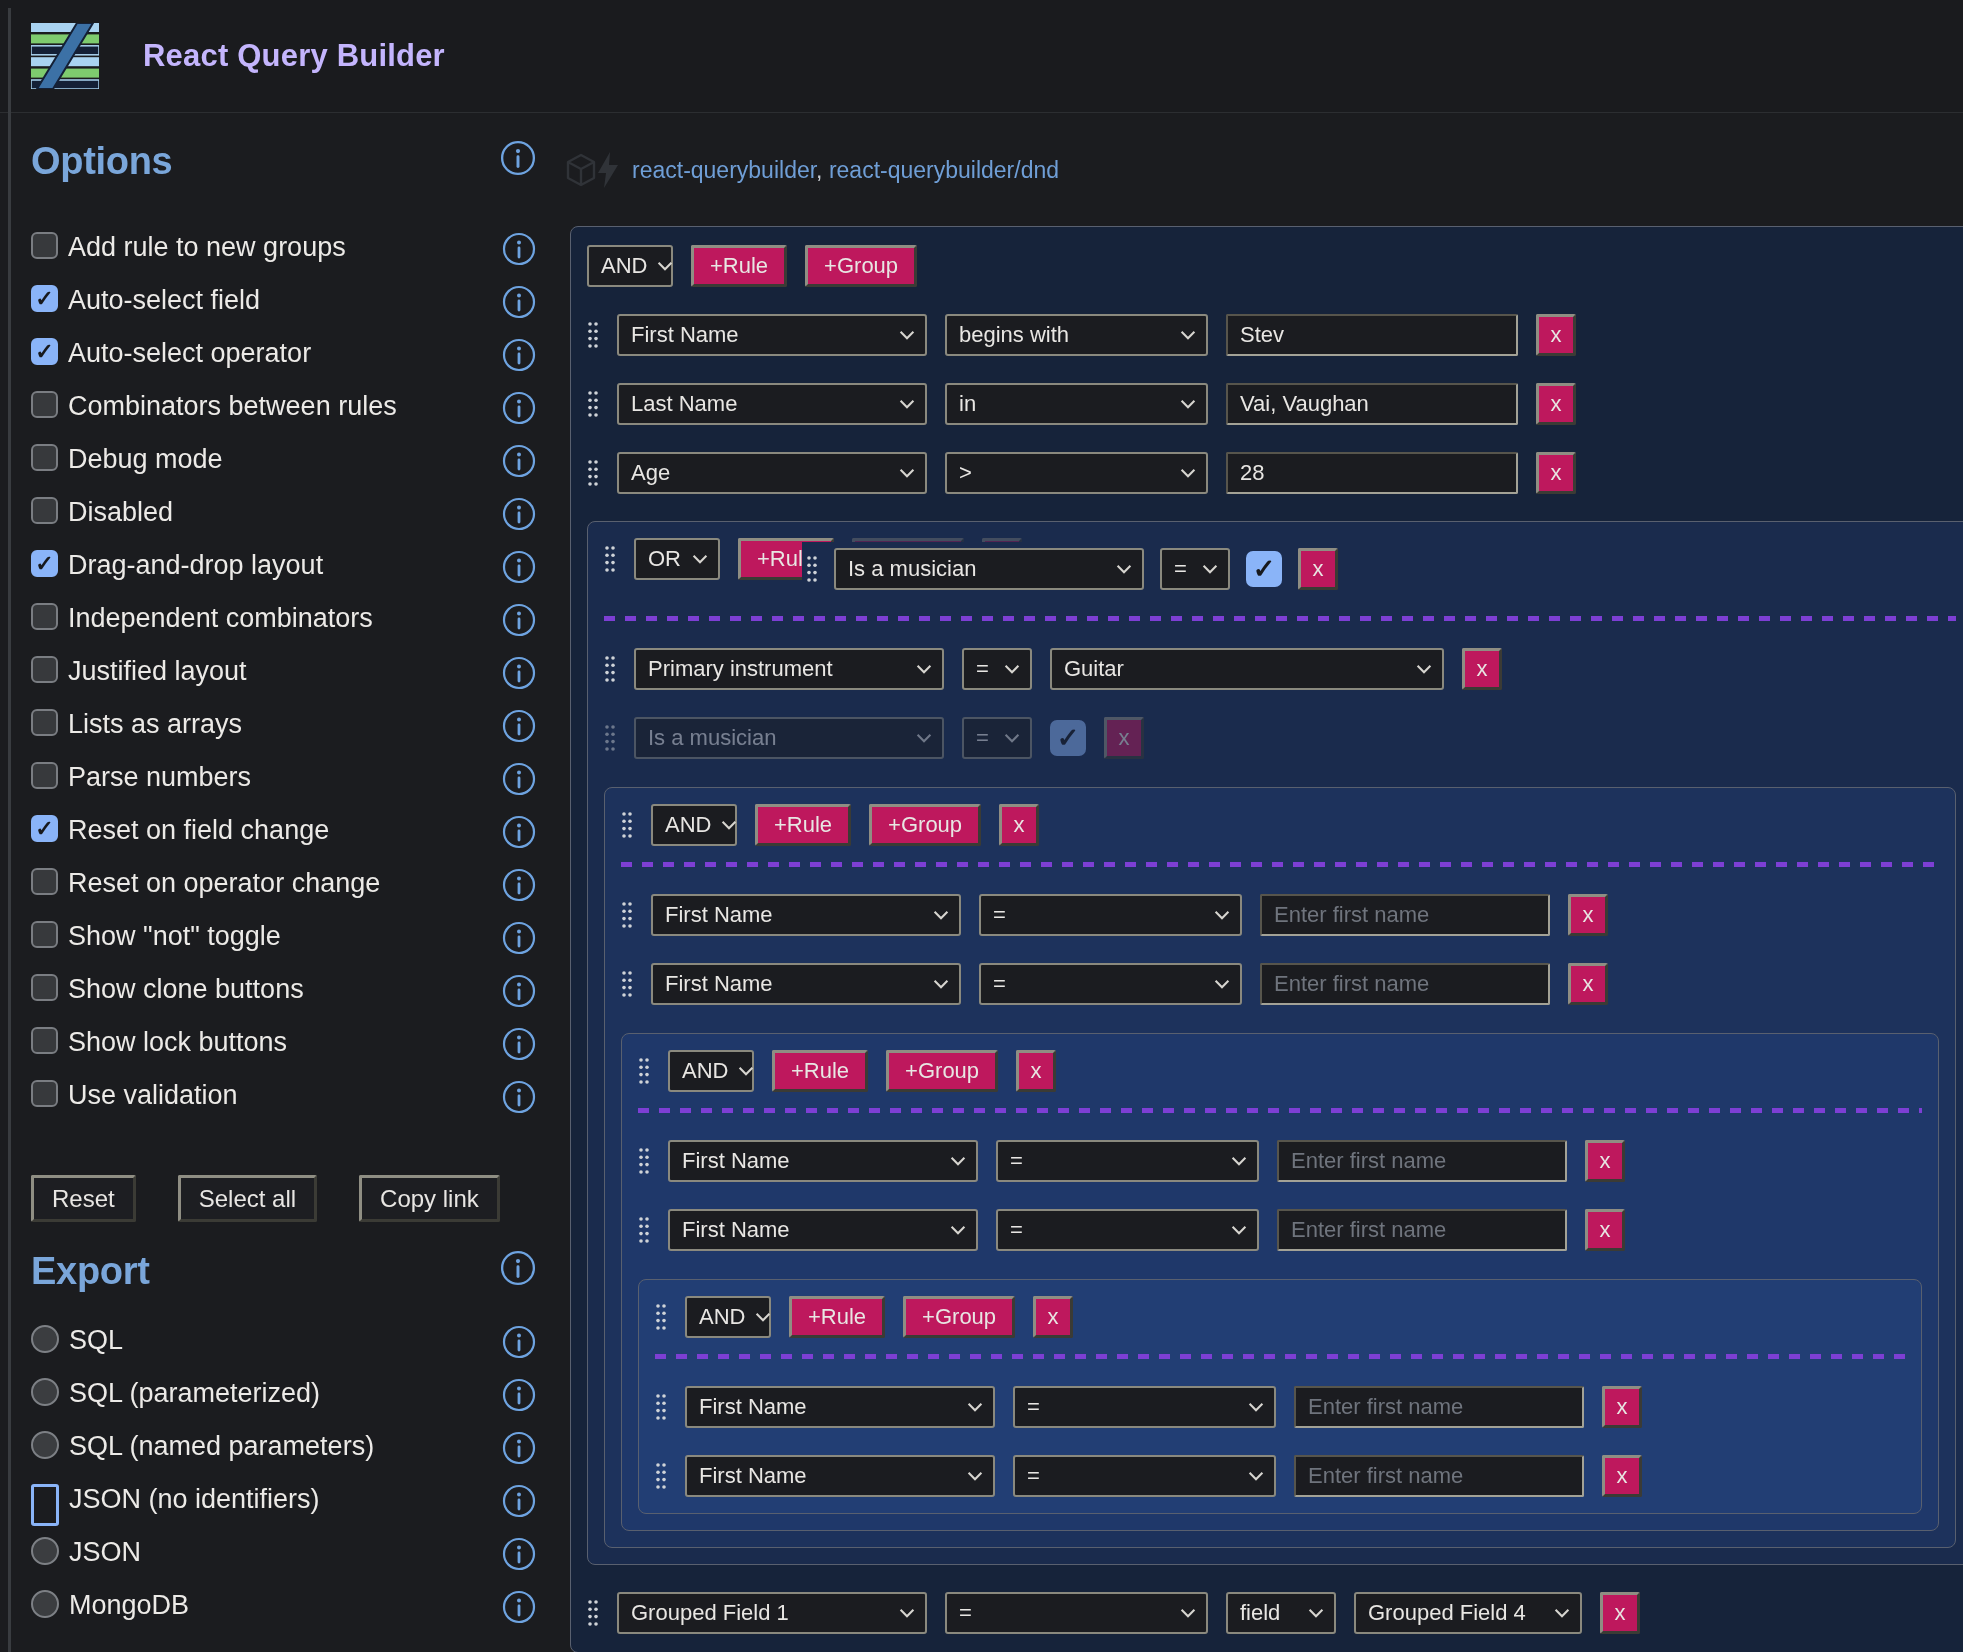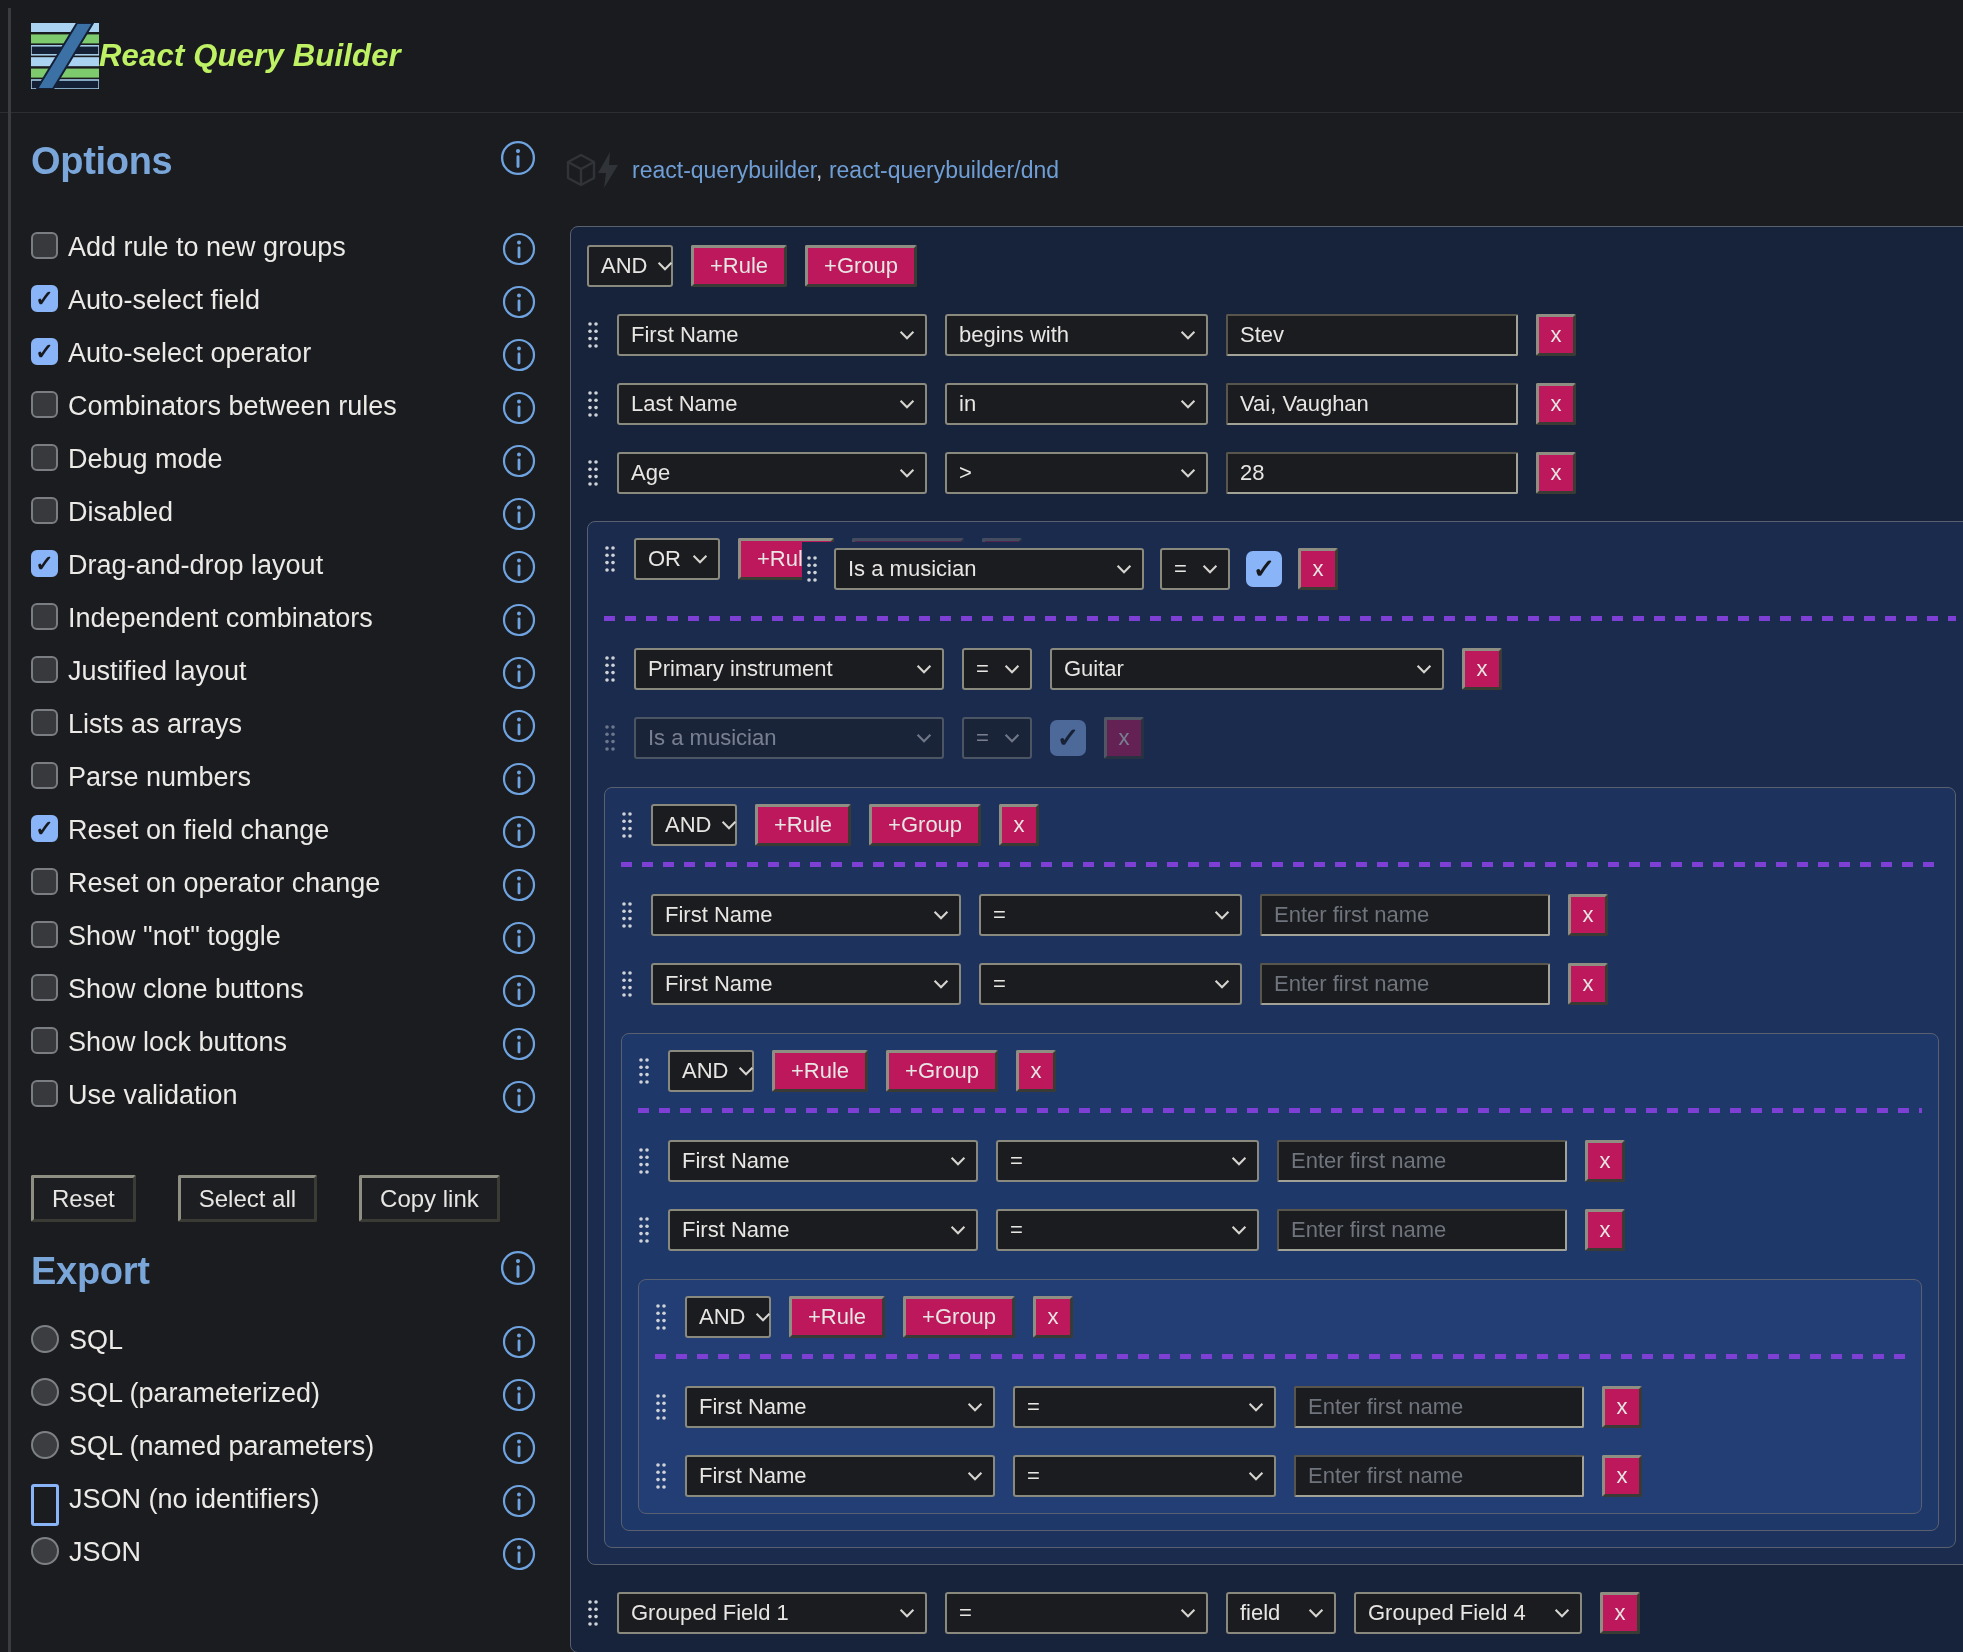--- a/index.html
+++ b/index.html
@@ -4,21 +4,21 @@
 <style>
   html,body{margin:0;padding:0;}
   body{
     width:1963px;height:1652px;position:relative;overflow:hidden;
     background:#1b1c1f;color:#e9e7e4;
     font-family:"Liberation Sans", sans-serif;
   }
   
   .appheader{position:absolute;top:0;left:0;right:0;height:113px;background:#1a1b1e;
     border-bottom:1px solid #2c2e31;display:flex;align-items:center;padding-left:31px;box-sizing:border-box;}
-  .apptitle{font-size:31px;font-weight:bold;color:#bef264;letter-spacing:.2px;font-style:italic;}
+  .apptitle{font-size:31px;font-weight:bold;color:#c4b5fd;margin-left:44px;letter-spacing:.2px;}
   .vline{position:absolute;left:8px;top:8px;width:3px;height:1644px;background:#393c40;}
   
   .sidebar{position:absolute;left:31px;top:128px;width:505px;}
   .section-head{display:flex;justify-content:space-between;align-items:flex-start;height:48px;margin-top:12px;gap:42px;}
   .section-title{font-size:38px;font-weight:bold;color:#7aa6da;letter-spacing:-.3px;}
   .optlist{margin-top:44px;}
   .opt{display:flex;height:53px;}
   .opt-label,.radio-label{font-size:27px;color:#eceae7;margin-left:10px;}
   .spacer{flex:1;}
   .checkbox{width:27px;height:27px;border-radius:6px;box-sizing:border-box;flex:0 0 auto;
@@ -354,20 +354,30 @@
       <div class="opt">
         <span class="radio"></span>
         <span class="radio-label">JSON</span>
         <span class="spacer"></span>
         <svg width="34" height="34" viewBox="0 0 34 34">
           <circle cx="17" cy="17" r="15" fill="none" stroke="#6ea3e0" stroke-width="2.2"></circle>
           <circle cx="17" cy="10.5" r="2" fill="#6ea3e0"></circle>
           <rect x="15.6" y="14.5" width="2.8" height="12" rx="1.4" fill="#6ea3e0"></rect>
         </svg>
       </div>
+      <div class="opt">
+        <span class="radio"></span>
+        <span class="radio-label">MongoDB</span>
+        <span class="spacer"></span>
+        <svg width="34" height="34" viewBox="0 0 34 34">
+          <circle cx="17" cy="17" r="15" fill="none" stroke="#6ea3e0" stroke-width="2.2"></circle>
+          <circle cx="17" cy="10.5" r="2" fill="#6ea3e0"></circle>
+          <rect x="15.6" y="14.5" width="2.8" height="12" rx="1.4" fill="#6ea3e0"></rect>
+        </svg>
+      </div>
     </div>
 </div>
 
 <div class="qb-abs">
   <div class="group g0">
 
     <div class="qb-head">
       <div class="sel w-comb">
         <span>AND</span>
           <span class="chev">

